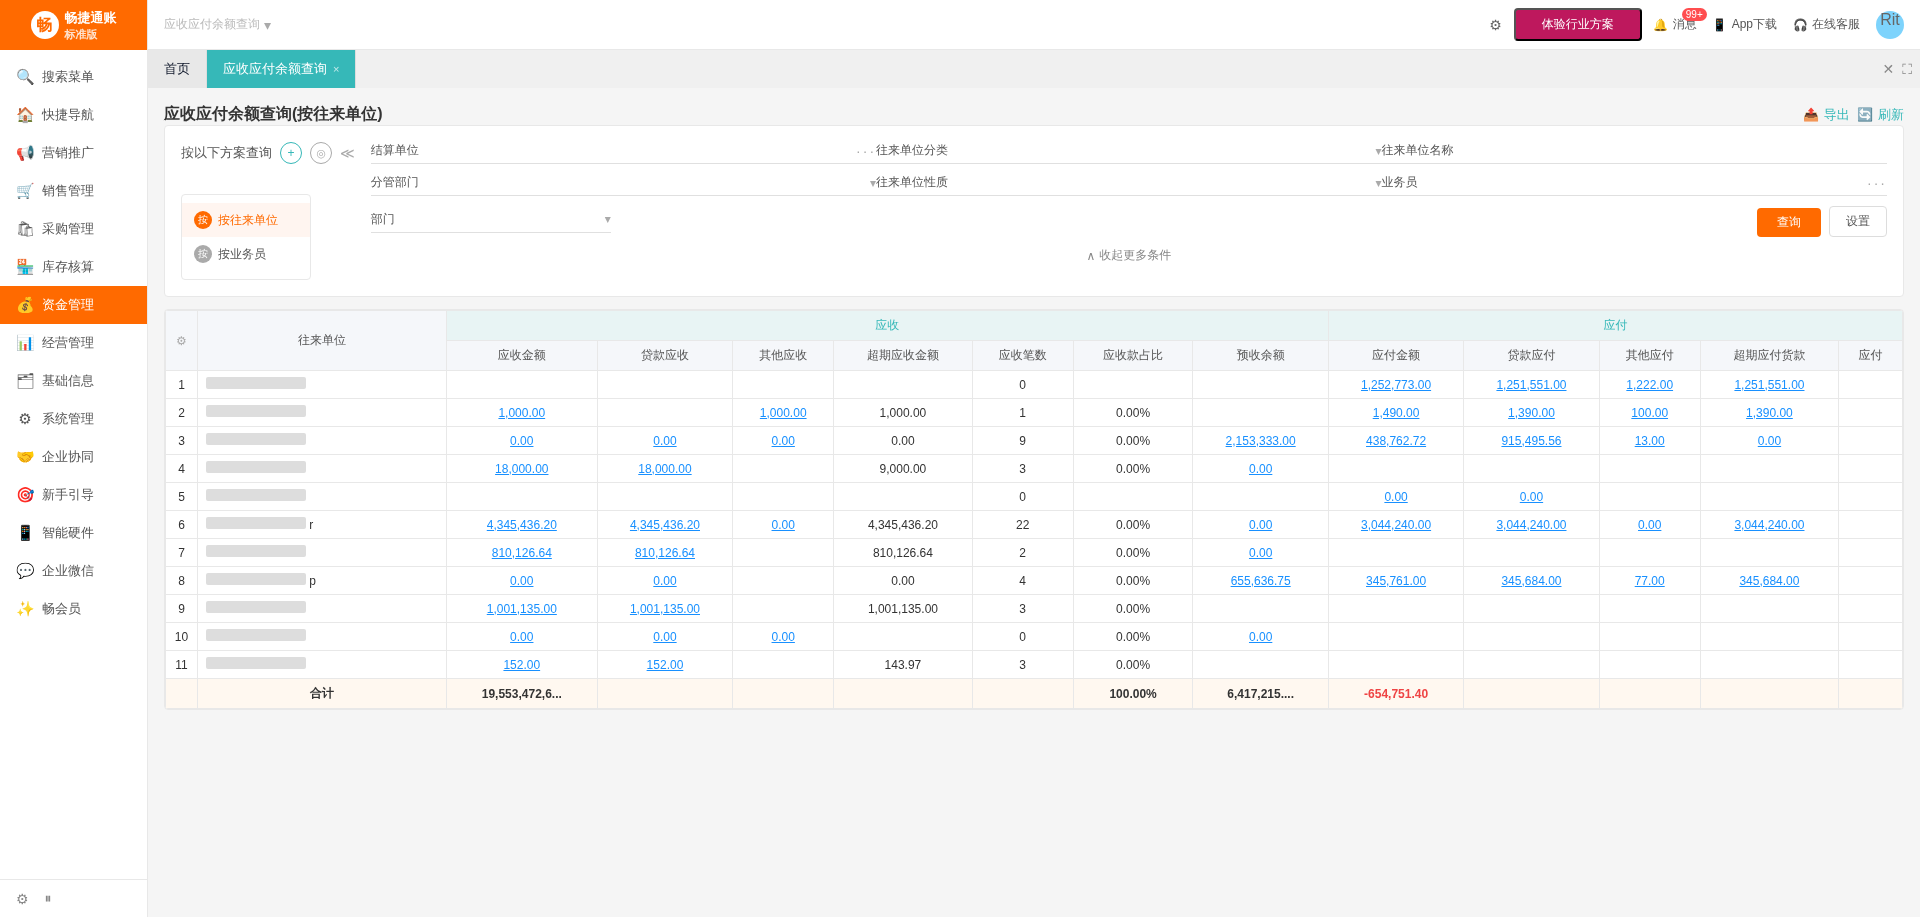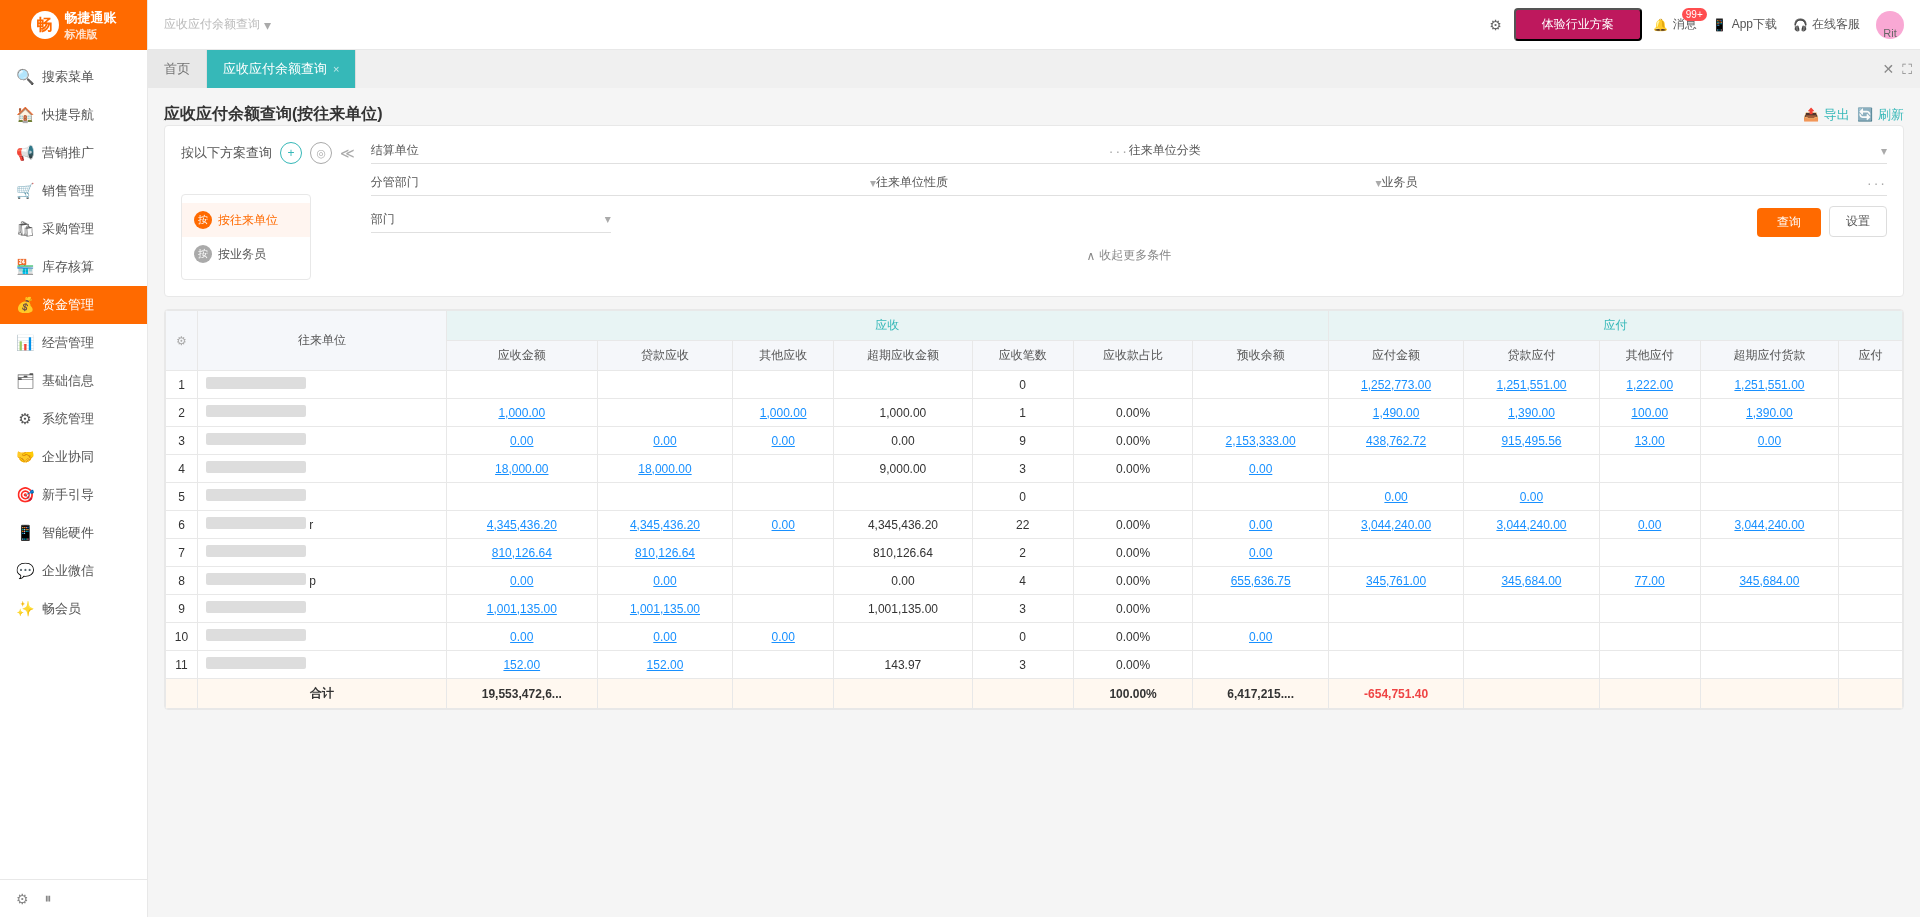--- a/index.html
+++ b/index.html
@@ -44,40 +44,40 @@
       background: #be185d; color: #fff; padding: 6px 26px; border-radius: 4px;
       font-size: 12px; cursor: pointer; white-space: nowrap;
     }
     .topbar-actions { display: flex; align-items: center; gap: 16px; margin-left: auto; }
     .topbar-action-item { display: flex; align-items: center; gap: 4px; cursor: pointer; color: #555; font-size: 12px; position: relative; }
     .badge {
       position: absolute; top: -8px; right: -10px; background: #ff4d4f;
       color: #fff; font-size: 10px; border-radius: 8px; padding: 1px 4px; min-width: 16px; text-align: center;
     }
     .topbar-user { display: flex; align-items: center; gap: 4px; cursor: pointer; }
-    .user-avatar { width: 28px; height: 28px; background: #f9a8d4; border-radius: 50%; display: flex; align-items: flex-end; justify-content: center; font-size: 11px; color: #666; }
+    .user-avatar { width: 28px; height: 28px; background: #7dd3fc; border-radius: 50%; display: flex; align-items: flex-start; justify-content: center; font-size: 16px; color: #666; }
 
     
     .main {
       margin-left: 148px; margin-top: 50px; height: calc(100vh - 50px);
       display: flex; flex-direction: column; overflow: hidden;
     }
 
     
     .tabbar {
       background: #f0f0f0; display: flex; align-items: center; border-bottom: none; flex-shrink: 0;
     }
     .tab {
       padding: 10px 16px; cursor: pointer; font-size: 13px; color: #555;
       border-right: 1px solid #ddd; display: flex; align-items: center; gap: 6px;
       background: #e8e8e8;
     }
     .tab.active { background: #36b8b8; color: #fff; }
     .tab-close { font-size: 11px; cursor: pointer; opacity: 0.7; }
-    .tabbar-home { padding: 10px 16px; cursor: pointer; font-size: 13px; color: #737373; background: #e8e8e8; border-right: 1px solid #ddd; }
+    .tabbar-home { padding: 10px 16px; cursor: pointer; font-size: 13px; color: #0f172a; background: #e8e8e8; border-right: 1px solid #ddd; }
     .tabbar-actions { margin-left: auto; display: flex; align-items: center; gap: 8px; padding: 0 8px; }
     .tabbar-action-btn { cursor: pointer; color: #888; font-size: 14px; }
 
     
     .page-content { flex: 1; overflow: auto; background: #f5f5f5; }
     .page-inner { padding: 16px; }
 
     
     .page-header { display: flex; align-items: center; justify-content: space-between; margin-bottom: 0; }
     .page-title { font-size: 16px; font-weight: bold; color: #333; }
@@ -315,20 +315,24 @@
             <div class="filter-row">
               <div class="filter-field">
                 <span class="filter-label">结算单位</span>
                 <input class="filter-input" type="text" value="" style="">
                 <span class="filter-dots">···</span>
               </div>
               <div class="filter-field">
                 <span class="filter-label">往来单位分类</span>
                 <input class="filter-input" type="text" value="" style="">
                 <span class="filter-dropdown-icon">▾</span>
+              </div>
+              <div class="filter-field">
+                <span class="filter-label">往来单位名称</span>
+                <input class="filter-input" type="text" value="" style="">
               </div>
             </div>
             <div class="filter-row">
               <div class="filter-field">
                 <span class="filter-label">分管部门</span>
                 <input class="filter-input" type="text" value="" style="">
                 <span class="filter-dropdown-icon">▾</span>
               </div>
               <div class="filter-field">
                 <span class="filter-label">往来单位性质</span>

